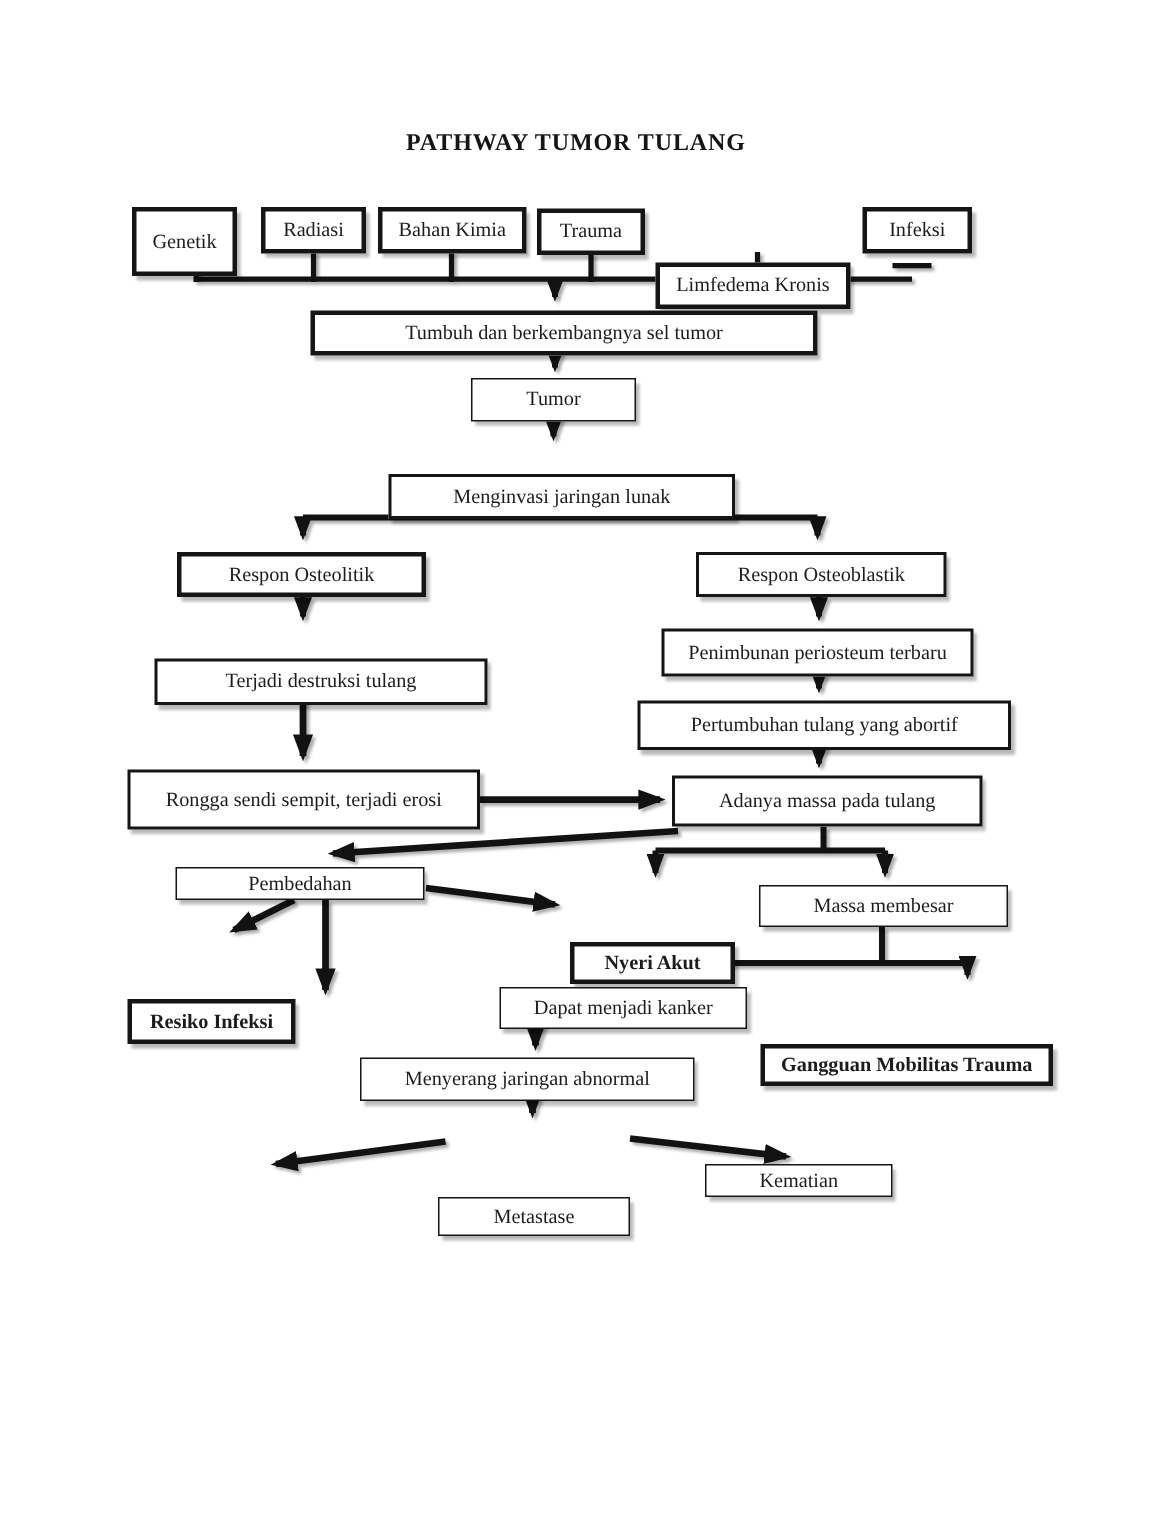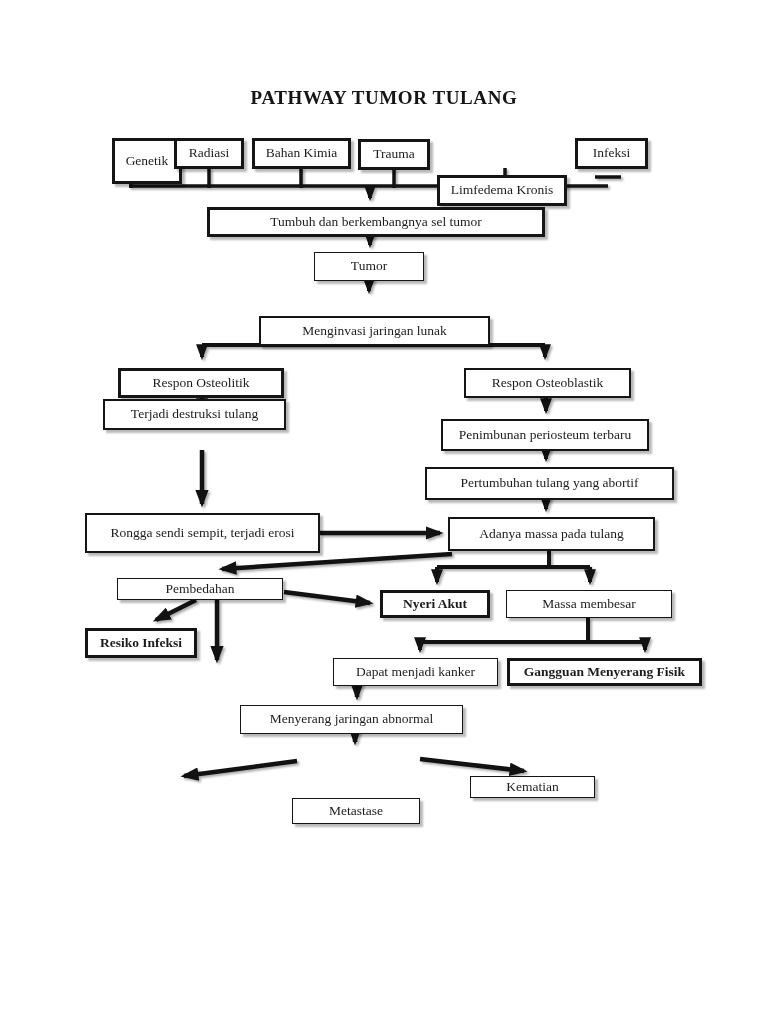--- a/index.html
+++ b/index.html
@@ -7,21 +7,21 @@
     position:relative;
     width:768px;height:1024px;
     background:#ffffff;
     overflow:hidden;
     font-family:"Liberation Serif", serif;
   }
   .title{
     position:absolute;
     top:87px;left:0;width:768px;
     text-align:center;
-    font-size:19px;
+    font-size:16px;
     font-weight:bold;
     letter-spacing:0.6px;
     color:#151515;
   }
   svg.wires{
     position:absolute;left:0;top:0;z-index:1;
     filter:drop-shadow(2px 2.5px 1px rgba(0,0,0,0.32));
   }
   svg.wires line{stroke:#121212;}
   .node{
@@ -34,35 +34,35 @@
     font-size:13.5px;
     color:#1c1c1c;
     z-index:2;
     box-shadow:2.5px 3px 2px rgba(0,0,0,0.28);
     line-height:1.05;
     padding:0 3px;
   }
   .bw1{border-width:1.5px;}
   .bw2{border-width:2px;}
   .bw3{border-width:3px;}
-  .bw4{border-width:3.5px;}
+  .bw4{border-width:3.5px;margin-top:38px;}
   .bold{font-weight:bold;}
   
-  .p0{left:112px;top:138px;width:70px;height:46px;}
+  .p0{left:88px;top:138px;width:70px;height:46px;}
   .p1{left:174px;top:138px;width:70px;height:31px;}
   .p2{left:252px;top:138px;width:99px;height:31px;}
   .p3{left:358px;top:139px;width:72px;height:31px;}
   .p4{left:437px;top:138px;width:130px;height:31px;margin-top:37px;}
   .p5{left:575px;top:138px;width:73px;height:31px;}
   .p6{left:207px;top:207px;width:338px;height:30px;}
   .p7{left:314px;top:252px;width:110px;height:29px;}
   .p8{left:259px;top:316px;width:231px;height:30px;}
   .p9{left:118px;top:368px;width:166px;height:30px;text-align:center;}
   .p10{left:464px;top:368px;width:167px;height:30px;}
-  .p11{left:103px;top:399px;width:183px;height:31px;}
+  .p11{left:103px;top:439px;width:222px;height:31px;}
   .p12{left:441px;top:419px;width:208px;height:32px;}
   .p13{left:425px;top:467px;width:249px;height:33px;}
   .p14{left:85px;top:513px;width:235px;height:40px;}
   .p15{left:448px;top:517px;width:207px;height:34px;}
   .p16{left:117px;top:578px;width:166px;height:22px;}
   .p17{left:380px;top:590px;width:110px;height:28px;}
   .p18{left:506px;top:590px;width:166px;height:28px;}
   .p19{left:85px;top:628px;width:112px;height:30px;}
   .p20{left:100px;top:669px;width:222px;height:29px;}
   .p21{left:333px;top:658px;width:165px;height:28px;}
@@ -147,18 +147,18 @@
   <div class="node p11 bw2">Terjadi destruksi tulang</div>
   <div class="node p12 bw2">Penimbunan periosteum terbaru</div>
   <div class="node p13 bw2">Pertumbuhan tulang  yang abortif</div>
   <div class="node p14 bw2">Rongga sendi sempit, terjadi erosi</div>
   <div class="node p15 bw2">Adanya massa pada tulang</div>
   <div class="node p16 bw1">Pembedahan</div>
   <div class="node p17 bw4 bold">Nyeri Akut</div>
   <div class="node p18 bw1">Massa membesar</div>
   <div class="node p19 bw4 bold">Resiko Infeksi</div>
   <div class="node p21 bw1">Dapat menjadi kanker</div>
-  <div class="node p22 bw4 bold">Gangguan Menyerang Fisik</div>
+  <div class="node p22 bw4 bold">Gangguan Mobilitas Trauma</div>
   <div class="node p23 bw1">Menyerang jaringan abnormal</div>
   <div class="node p24 bw1">Metastase</div>
   <div class="node p26 bw1">Kematian</div>
 
 </div>
 
 </body></html>

